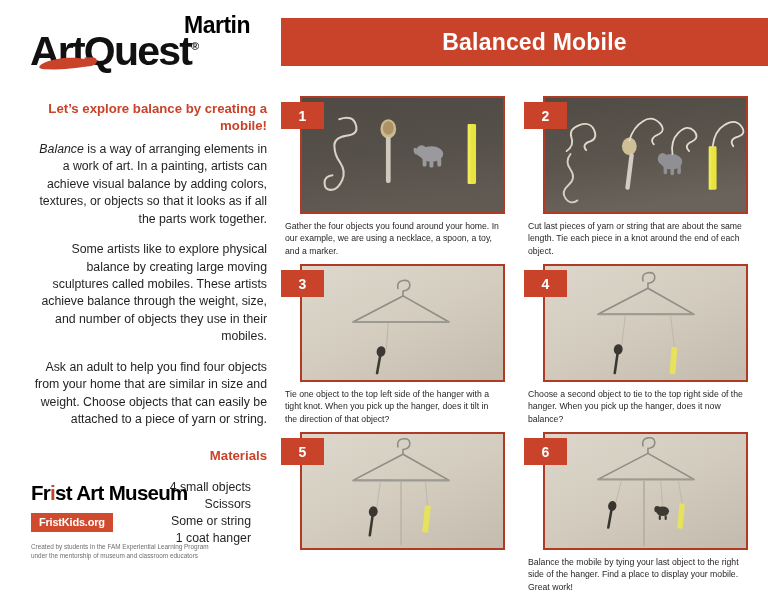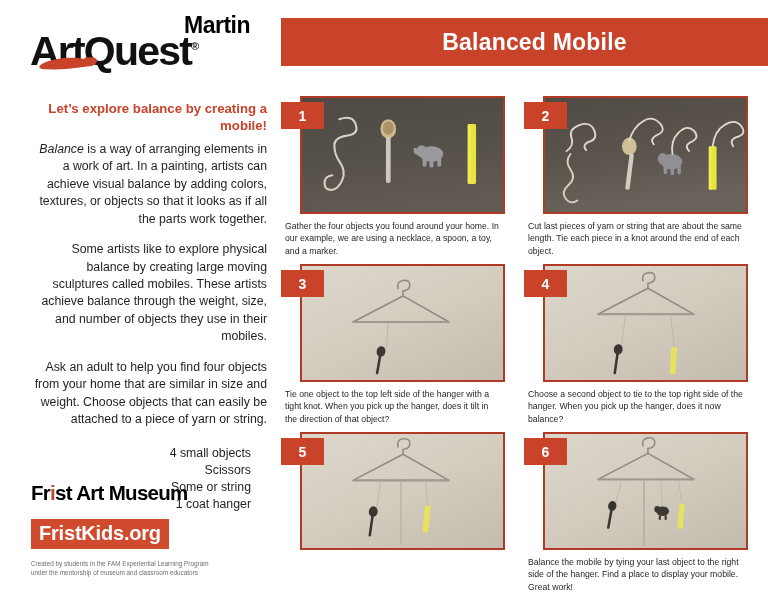--- a/index.html
+++ b/index.html
@@ -71,23 +71,23 @@
   }
 
   
   .frist-block{position:absolute;left:31px;top:482px;width:236px;}
   .frist-logo{
     font-size:20.5px;font-weight:bold;color:#000;
     letter-spacing:-0.7px;line-height:1.1;white-space:nowrap;
   }
   .frist-i{color:#C8432A;}
   .fristkids{
-    display:inline-block;margin-top:14px;
+    display:inline-block;margin-top:8px;
     background:#D04A2E;color:#fff;
-    font-size:20px;font-weight:bold;
+    font-size:11px;font-weight:bold;
     padding:3px 8px 4px 8px;letter-spacing:-0.2px;
   }
   .credit{
     margin-top:10px;color:#6d6e71;font-size:6.4px;line-height:1.5;
   }
 
   
   .steps{position:absolute;left:281px;top:96px;width:468px;}
   .step-row{display:flex;gap:19px;}
   .step{width:224px;position:relative;margin-bottom:7px;}
@@ -131,20 +131,21 @@
 
   <div class="left-col">
     <h2 class="lead-heading">Let’s explore balance by creating a mobile!</h2>
 
     <p class="body-para"><em>Balance</em><span> is a way of arranging elements in a work of art. In a painting, artists can achieve visual balance by adding colors, textures, or objects so that it looks as if all the parts work together.</span></p>
 
     <p class="body-para">Some artists like to explore physical balance by creating large moving sculptures called mobiles. These artists achieve balance through the weight, size, and number of objects they use in their mobiles.</p>
 
     <p class="body-para">Ask an adult to help you find four objects from your home that are similar in size and weight. Choose objects that can easily be attached to a piece of yarn or string.</p>
 
+    <h3 class="materials-heading">Materials</h3>
     <ul class="materials-list">
       <li>4 small objects</li>
       <li>Scissors</li>
       <li>Some or string</li>
       <li>1 coat hanger</li>
     </ul>
   </div>
 
   <div class="frist-block">
     <div class="frist-logo"><span>Fr</span><span class="frist-i">i</span><span>st Art Museum</span></div>

